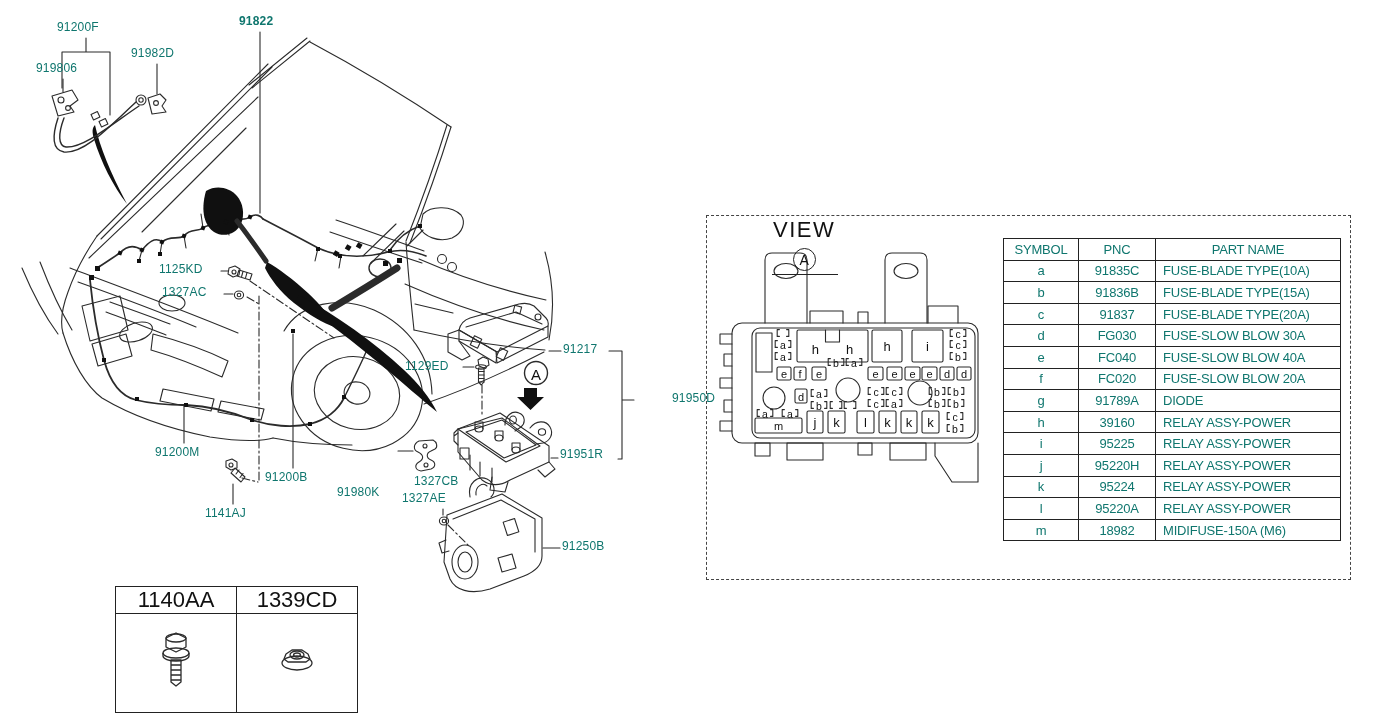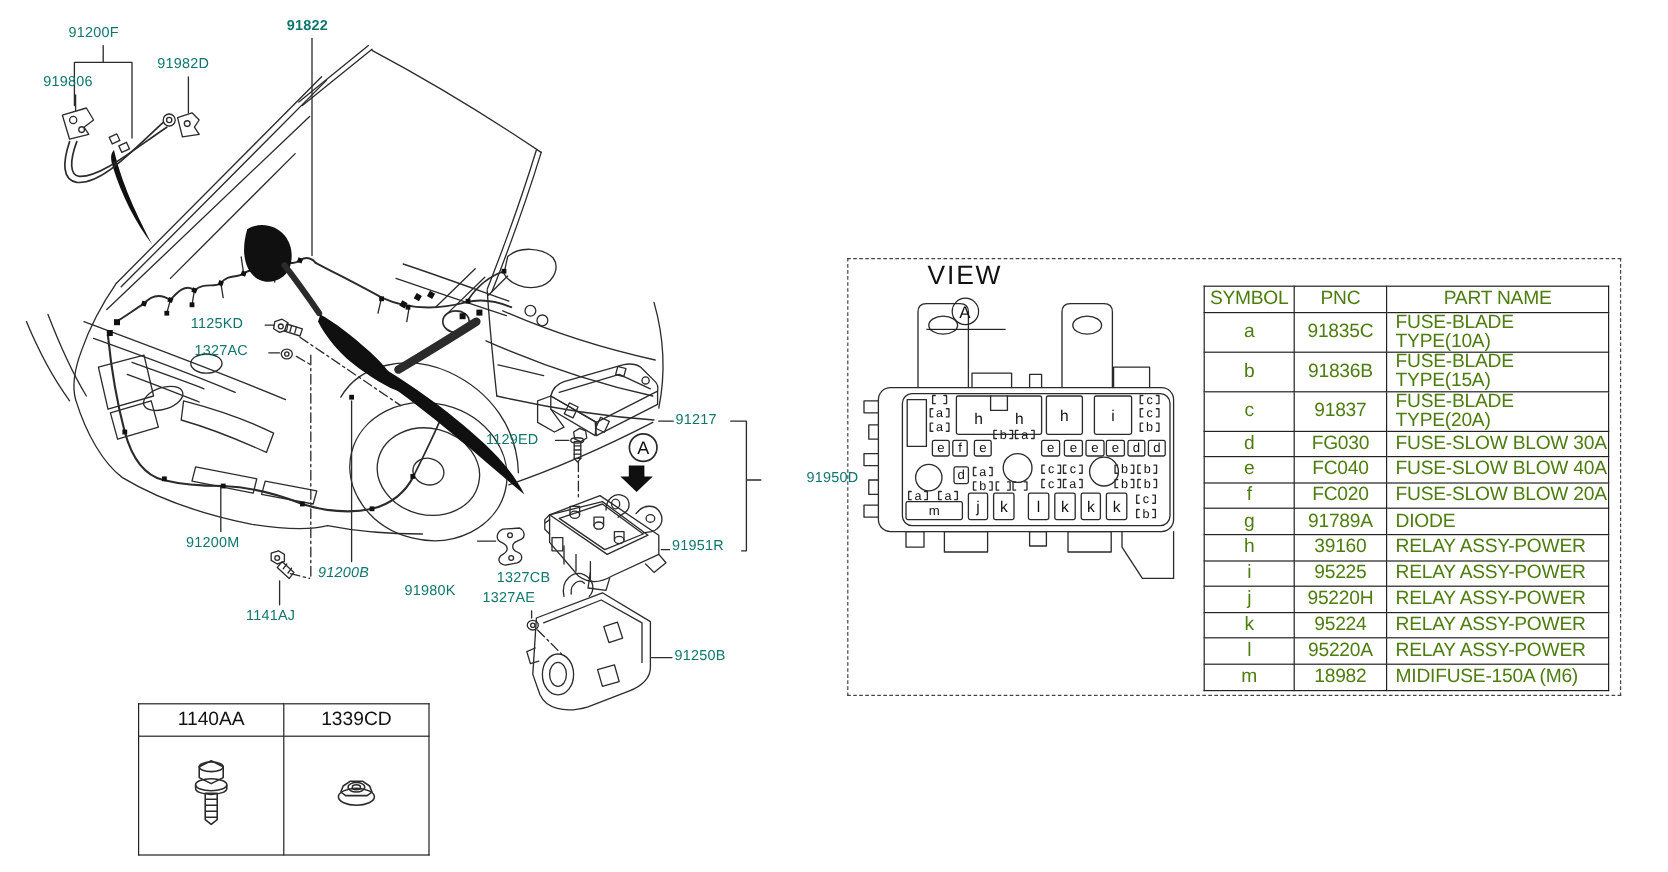--- a/index.html
+++ b/index.html
@@ -8,29 +8,29 @@
   #art{position:absolute;left:0;top:0;}
   .plabel{position:absolute;font-size:12px;letter-spacing:.2px;white-space:nowrap;color:#0f766e;}
   
   .panel{position:absolute;left:706px;top:215px;width:645px;height:365px;border:1.4px dashed #444;box-sizing:border-box;}
   .view-title{position:absolute;left:772px;top:217px;display:flex;align-items:center;gap:5px;
               border-bottom:1.5px solid #222;padding:0 3px 3px 1px;font-size:22px;letter-spacing:1.5px;color:#111;flex-direction:column;}
   .view-circle{width:21px;height:21px;border:1.6px solid #222;border-radius:50%;display:flex;
                align-items:center;justify-content:center;font-size:14px;letter-spacing:0;flex:0 0 auto;}
   
   .symtable{position:absolute;left:1003px;top:238px;width:337px;border-collapse:collapse;table-layout:fixed;
-            font-size:16px;letter-spacing:-.2px;color:#4d7c0f;}
+            font-size:13px;letter-spacing:-.2px;color:#0f766e;}
   .symtable th,.symtable td{border:1.2px solid #222;height:20.6px;padding:0;line-height:1;}
   .symtable th{font-weight:normal;text-align:center;}
   .symtable td.c0{text-align:center;}
   .symtable td.c1{text-align:center;}
   .symtable td.c2{text-align:left;padding-left:7px;}
   
   .fastable{position:absolute;left:115px;top:586px;width:243px;height:127px;border-collapse:collapse;
-            table-layout:fixed;font-size:16px;color:#111;padding-left:48px;}
+            table-layout:fixed;font-size:22px;color:#111;padding-left:48px;}
   .fastable th,.fastable td{border:1.6px solid #222;padding:0;text-align:center;}
   .fastable th{height:26px;font-weight:normal;}
   
   text.fb{font:13px "Liberation Sans",sans-serif;fill:#111;stroke:none;text-anchor:middle;dominant-baseline:central;}
   text.fs{font:11px "Liberation Sans",sans-serif;fill:#111;stroke:none;text-anchor:middle;dominant-baseline:central;}
   text.fm{font:10.5px "Liberation Sans",sans-serif;fill:#111;stroke:none;text-anchor:middle;dominant-baseline:central;}
   text.viewA{font:15px "Liberation Sans",sans-serif;fill:#111;stroke:none;text-anchor:middle;dominant-baseline:central;}
 </style>
 </head>
 <body>
@@ -386,21 +386,21 @@
       <div class="plabel" style="left: 162px; top: 285px;">1327AC</div>
       <div class="plabel" style="left: 563px; top: 342px;">91217</div>
       <div class="plabel" style="left: 405px; top: 359px;">1129ED</div>
       <div class="plabel" style="left: 672px; top: 391px;">91950D</div>
       <div class="plabel" style="left: 560px; top: 447px;">91951R</div>
       <div class="plabel" style="left: 337px; top: 443px; margin-top: 42px;">91980K</div>
       <div class="plabel" style="left: 414px; top: 474px;">1327CB</div>
       <div class="plabel" style="left: 402px; top: 491px;">1327AE</div>
       <div class="plabel" style="left: 562px; top: 539px;">91250B</div>
       <div class="plabel" style="left: 155px; top: 445px;">91200M</div>
-      <div class="plabel" style="left: 265px; top: 470px; font-style: italic;">91200B</div>
+      <div class="plabel" style="left: 265px; top: 470px;">91200B</div>
       <div class="plabel" style="left: 205px; top: 506px;">1141AJ</div>
     </div>
 
   <div class="panel"></div>
   <div class="view-title">
     <span>VIEW</span>
     <span class="view-circle">A</span>
   </div>
 
   <table class="symtable">

